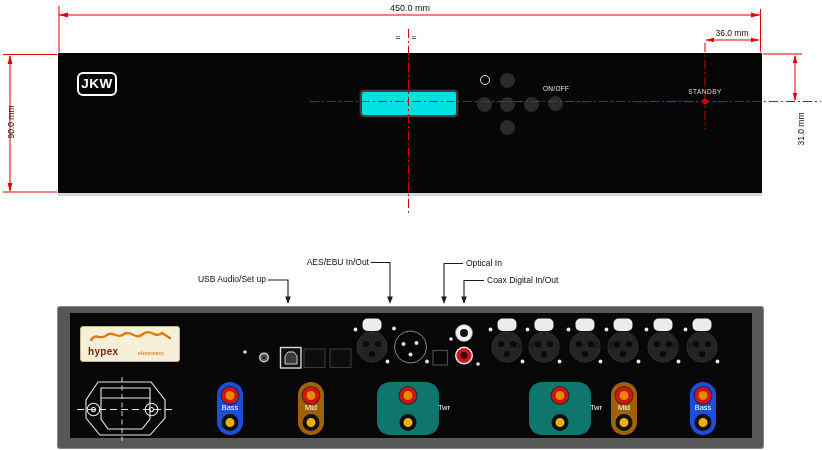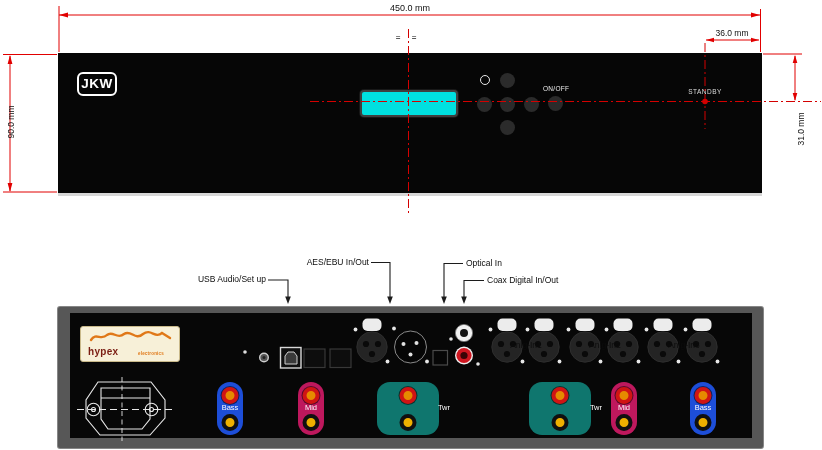--- a/index.html
+++ b/index.html
@@ -33,21 +33,21 @@
          border:1px solid #c9b98a;border-radius:3px;}
   #hypex .brand{position:absolute;left:7px;bottom:2px;color:#7a1d12;font-weight:bold;
                 font-size:10px;letter-spacing:.3px;line-height:14px;}
   #hypex .brand-sub{position:absolute;left:57px;bottom:5px;color:#e07818;font-weight:bold;
                     font-size:4.5px;letter-spacing:.2px;}
   #hypex svg{position:absolute;left:8px;top:2px;}
 
   
   .pill{position:absolute;top:382px;width:26px;height:53px;border-radius:13px;}
   .pill.green{background:#1d4ed8;}
-  .pill.orange{background:#be185d;}
+  .pill.orange{background:#a16207;}
   .pill.red{background:#0f766e;padding-left:36px;}
   .pill-top{position:absolute;left:50%;transform:translateX(-50%);top:5px;width:9px;height:9px;
             border-radius:50%;background:#e68a00;border:4px solid #d01414;
             box-shadow:0 0 0 1px rgba(0,0,0,.55);}
   .pill-label{position:absolute;top:20.5px;width:100%;text-align:center;font-size:7.5px;
               line-height:9px;color:#fdfdfd;}
   .pill-bot{position:absolute;left:50%;transform:translateX(-50%);bottom:4px;width:9px;height:9px;
             border-radius:50%;background:#eeb000;border:4px solid #101010;}
 
   

